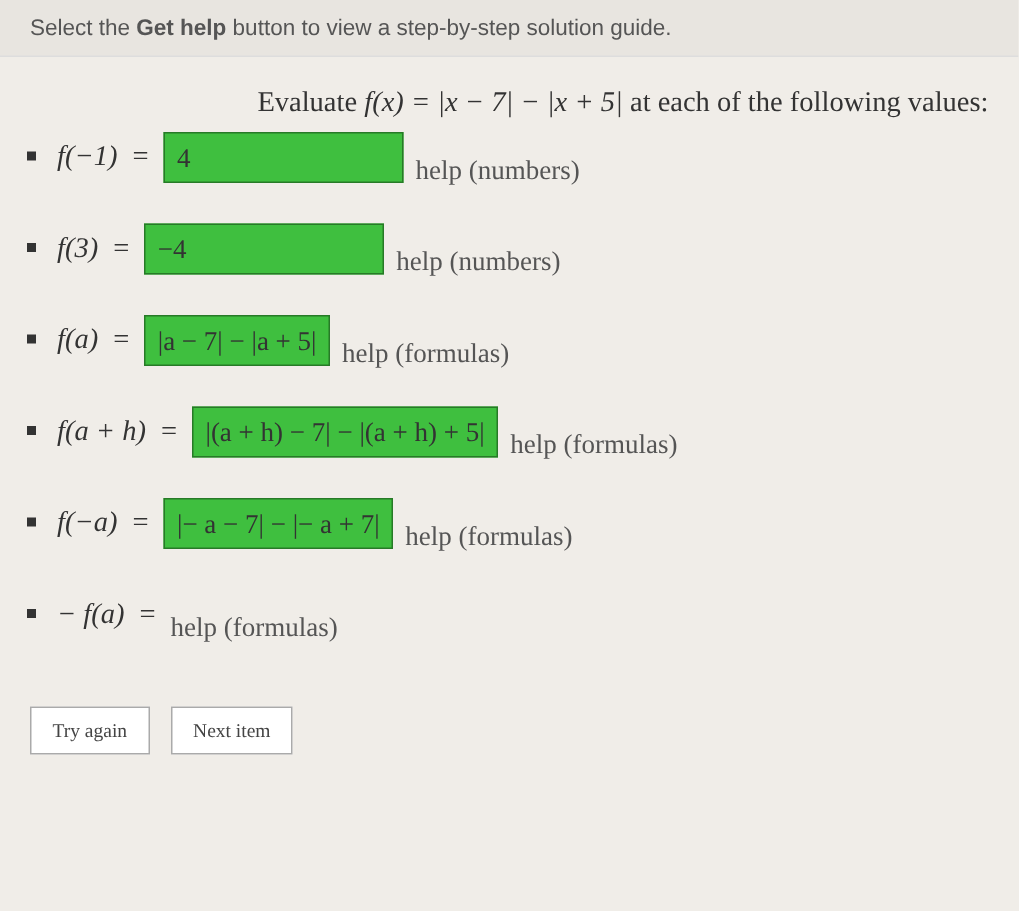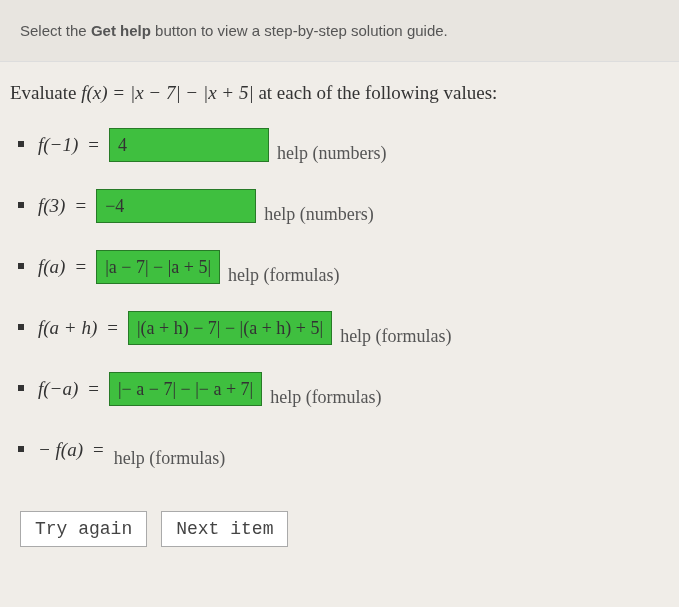--- a/index.html
+++ b/index.html
@@ -7,34 +7,35 @@
       margin: 0;
       padding: 0;
       font-family: Georgia, 'Times New Roman', serif;
       background: #f0ede8;
       width: 679px;
       height: 607px;
       color: #333;
     }
     .hint-bar {
       background: #e8e5e0;
-      padding: 22px 20px;
+      padding: 10px 20px;
       font-family: Arial, Helvetica, sans-serif;
       font-size: 15px;
       color: #555;
       border-bottom: 1px solid #ddd;
     }
     .hint-bar b { font-weight: bold; }
     .content {
       padding: 18px 20px 10px 10px;
     }
     .prompt {
       font-size: 19px;
-      margin-bottom: 20px;
+      margin-bottom: 4px;
       line-height: 1.4;
+      text-align: right;
     }
     .math { font-style: italic; font-family: 'Times New Roman', serif; }
     ul.items {
       list-style: none;
       padding: 0 0 0 28px;
       margin: 0;
       text-align: center;
     }
     ul.items li {
       position: relative;
@@ -79,22 +80,22 @@
     }
     .footer-buttons {
       padding: 8px 20px;
       display: flex;
       gap: 14px;
     }
     .btn {
       background: #fff;
       border: 1px solid #aaa;
       padding: 7px 14px;
-      font-family: Liberation Mono, monospace;
-      font-size: 18px;
+      font-family: Liberation Serif, serif;
+      font-size: 13px;
       color: #444;
       cursor: pointer;
     }
   </style>
 </head>
 <body>
 
 <div class="hint-bar">
   <span>Select the </span><b>Get help</b><span> button to view a step-by-step solution guide.</span>
 </div>

